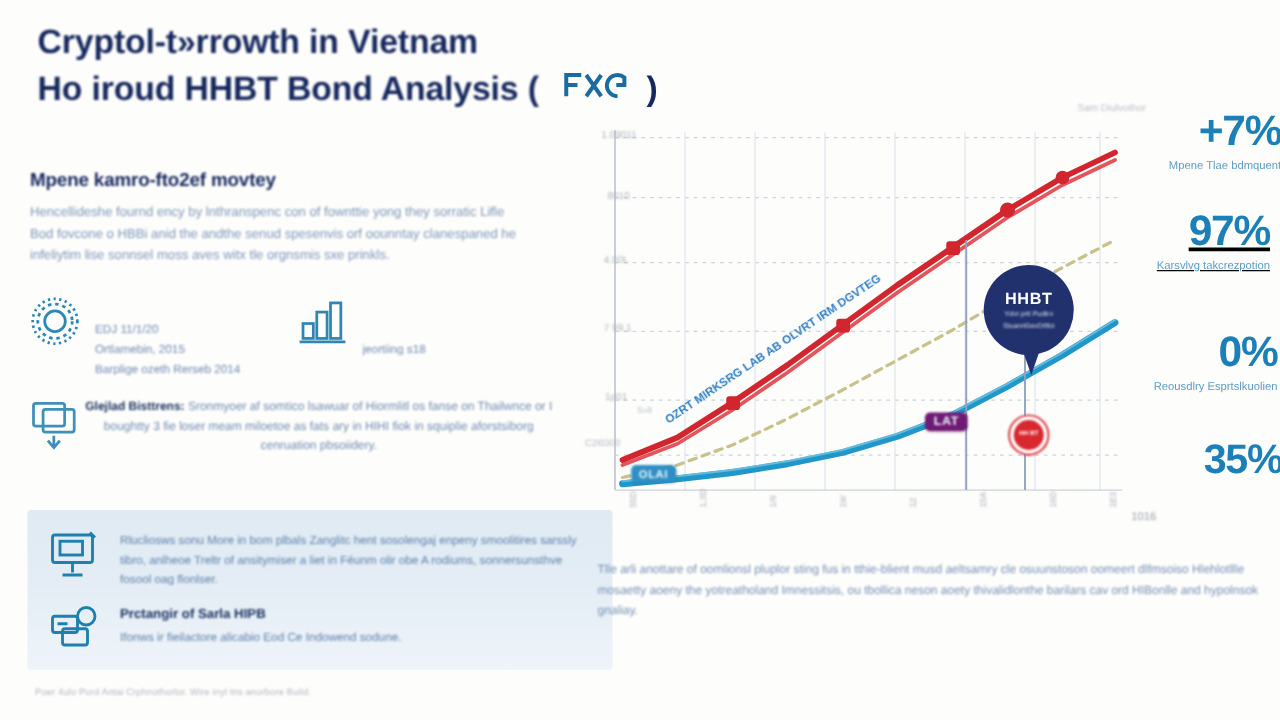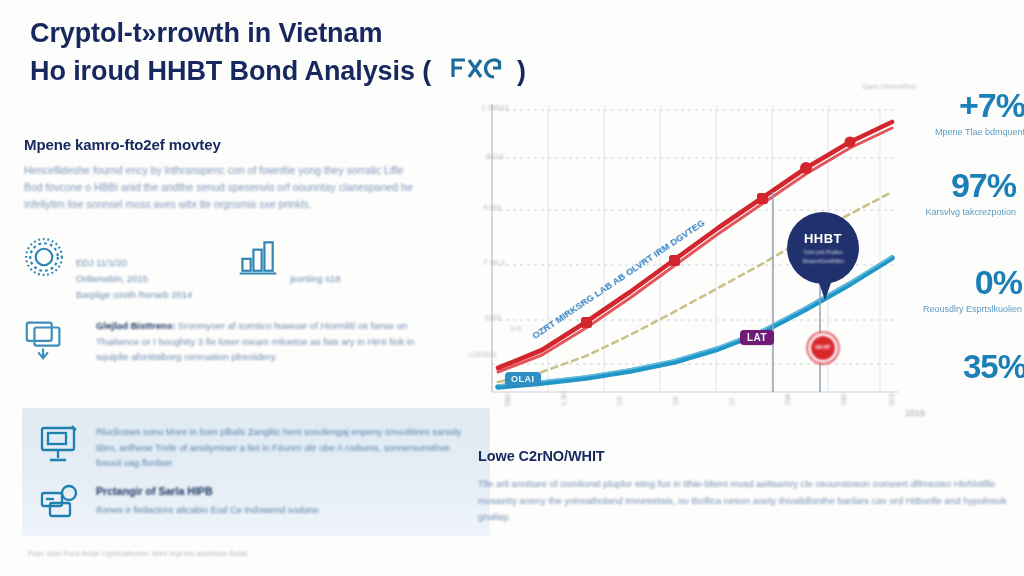--- a/index.html
+++ b/index.html
@@ -29,21 +29,21 @@
   
   #left-col{position:absolute;left:22px;top:136px;width:420px;}
   #left-heading{
     font-size:15px;font-weight:bold;color:#16285e;
     margin:0 0 9px 2px;
   }
   #left-para{
     font-size:10.5px;color:#7e97bb;line-height:1.62;
     margin:0 0 22px 2px;width:400px;
   }
-  .feat-row{display:flex;gap:28px;margin-bottom:14px;align-items:flex-start;}
+  .feat-row{display:flex;gap:0;margin-bottom:14px;align-items:flex-start;text-align:center;}
   .feat-ico{flex:0 0 auto;width:46px;height:46px;color:#2e86b5;opacity:.92;}
   .feat-ico svg{width:100%;height:100%;display:block;}
   .feat-txt{font-size:9.6px;color:#6f8cb3;line-height:1.62;padding-top:12px;}
   .feat-txt b{color:#17305f;}
   #two-up{display:flex;gap:8px;}
   #two-up > div{flex:1;display:flex;gap:10px;}
   .feat-sm-ico{width:44px;height:44px;flex:0 0 auto;color:#2e86b5;}
   .feat-sm-ico svg{width:100%;height:100%;display:block;}
   .feat-sm-txt{font-size:9.4px;color:#6f8cb3;line-height:1.68;padding-top:20px;}
 
@@ -124,21 +124,21 @@
     box-shadow:0 0 0 1.5px #d9272e;
     display:flex;align-items:center;justify-content:center;
     color:#fff;font-size:5px;font-weight:bold;text-align:center;line-height:1.1;
   }
 
   
   .stat{position:absolute;width:150px;text-align:right;}
   .stat .num{font-size:34px;color:#1b7fb8;font-weight:bold;letter-spacing:-1px;line-height:1;}
   .stat .cap{font-size:9px;color:#5d9cc5;margin-top:5px;filter:blur(.6px);}
   #stat0{left:875px;top:88px;}
-  #stat1{left:866px;top:168px;}
+  #stat1{left:866px;top:168px;text-decoration:underline;}
   #stat2{left:872px;top:265px;}
   #stat3{left:876px;top:350px;}
   #stat3 .num{font-size:33px;}
 
   
   #br{position:absolute;left:478px;top:448px;width:540px;}
   #br-head{font-size:14.5px;font-weight:bold;color:#16285e;margin-bottom:12px;}
   #br-para{font-size:9.6px;color:#7490b6;line-height:1.72;}
 </style>
 </head>
@@ -351,15 +351,14 @@
 <div class="stat" id="stat2">
   <div class="num">0%</div>
   <div class="cap">Reousdlry Esprtslkuolien</div>
 </div>
 <div class="stat" id="stat3">
   <div class="num">35%</div>
   <div class="cap"></div>
 </div>
 
 <div id="br">
-  <div id="br-head" class="blurtext">Lowe C2rNO/WHIT</div>
   <div id="br-para" class="blurtext2">Tlle arli anottare of oomlionsl pluplor sting fus in tthie-blient musd aeltsamry cle osuunstoson oomeert dlfmsoiso Hlehlotllle mosaetty aoeny the yotreatholand Imnessitsis, ou tbollica neson aoety thivalidlonthe barilars cav ord HIBonlle and hypolnsok gnaliay.</div>
 </div>
 
 </body></html>

